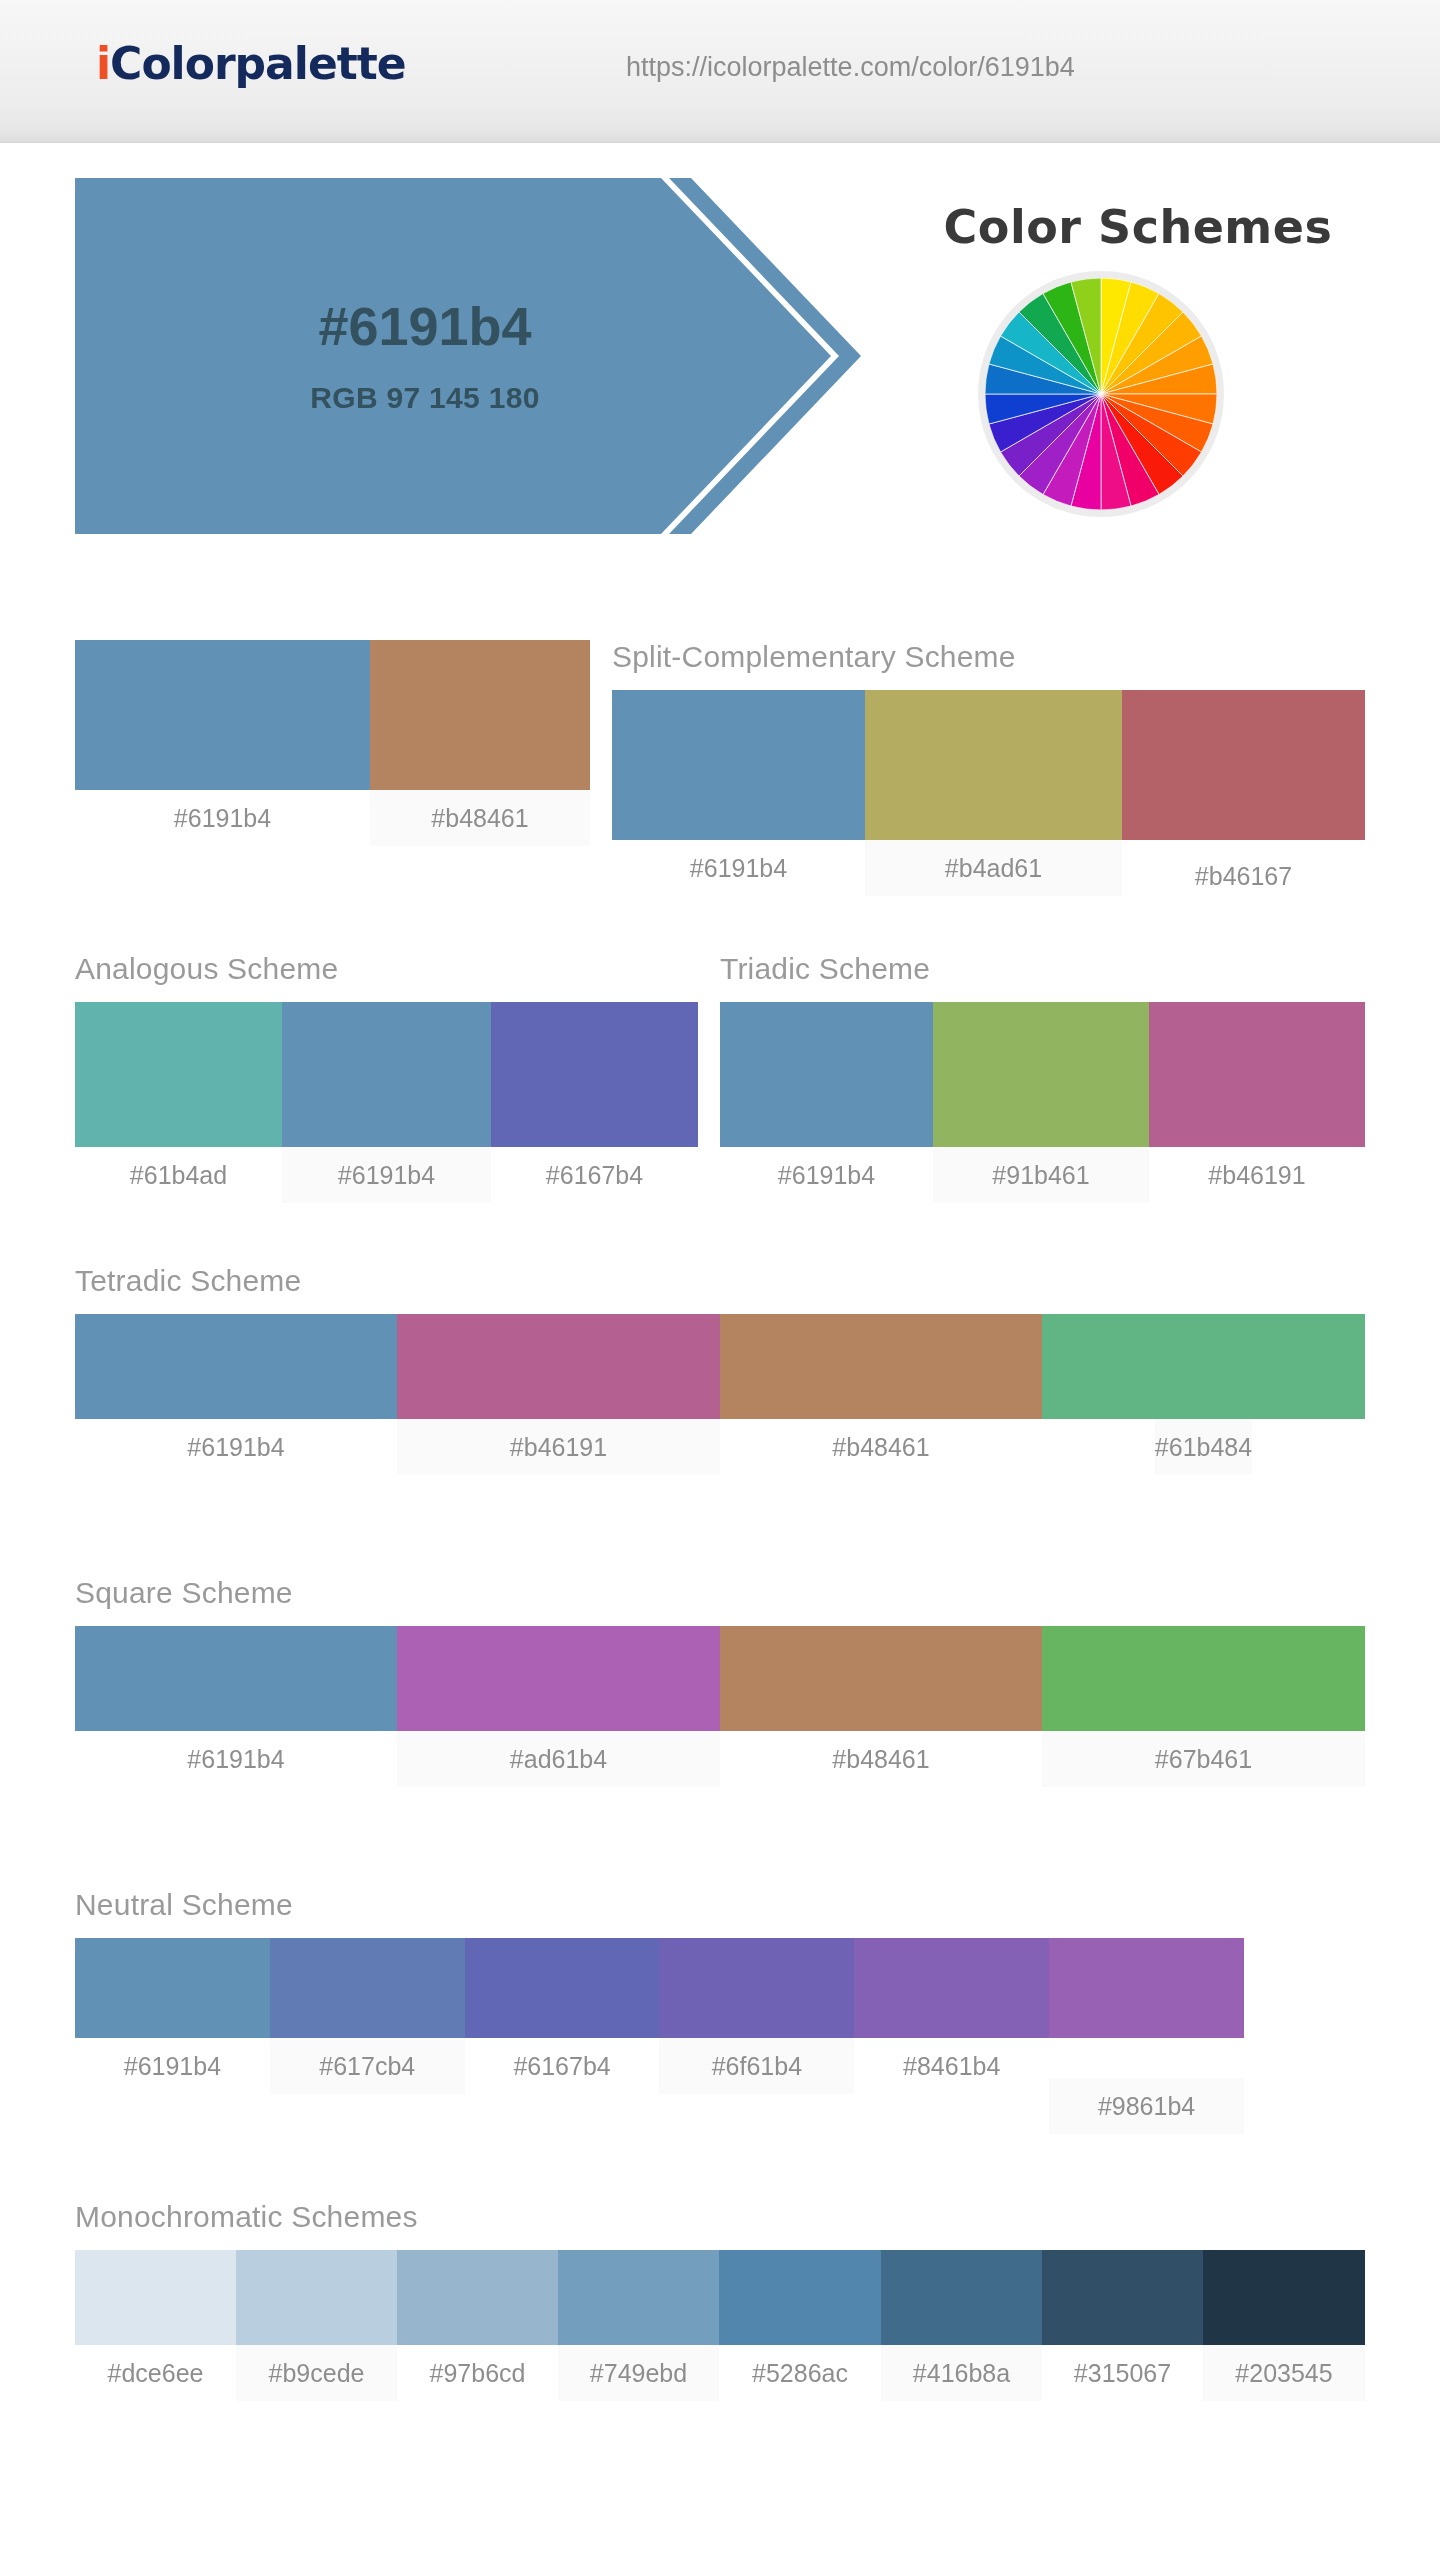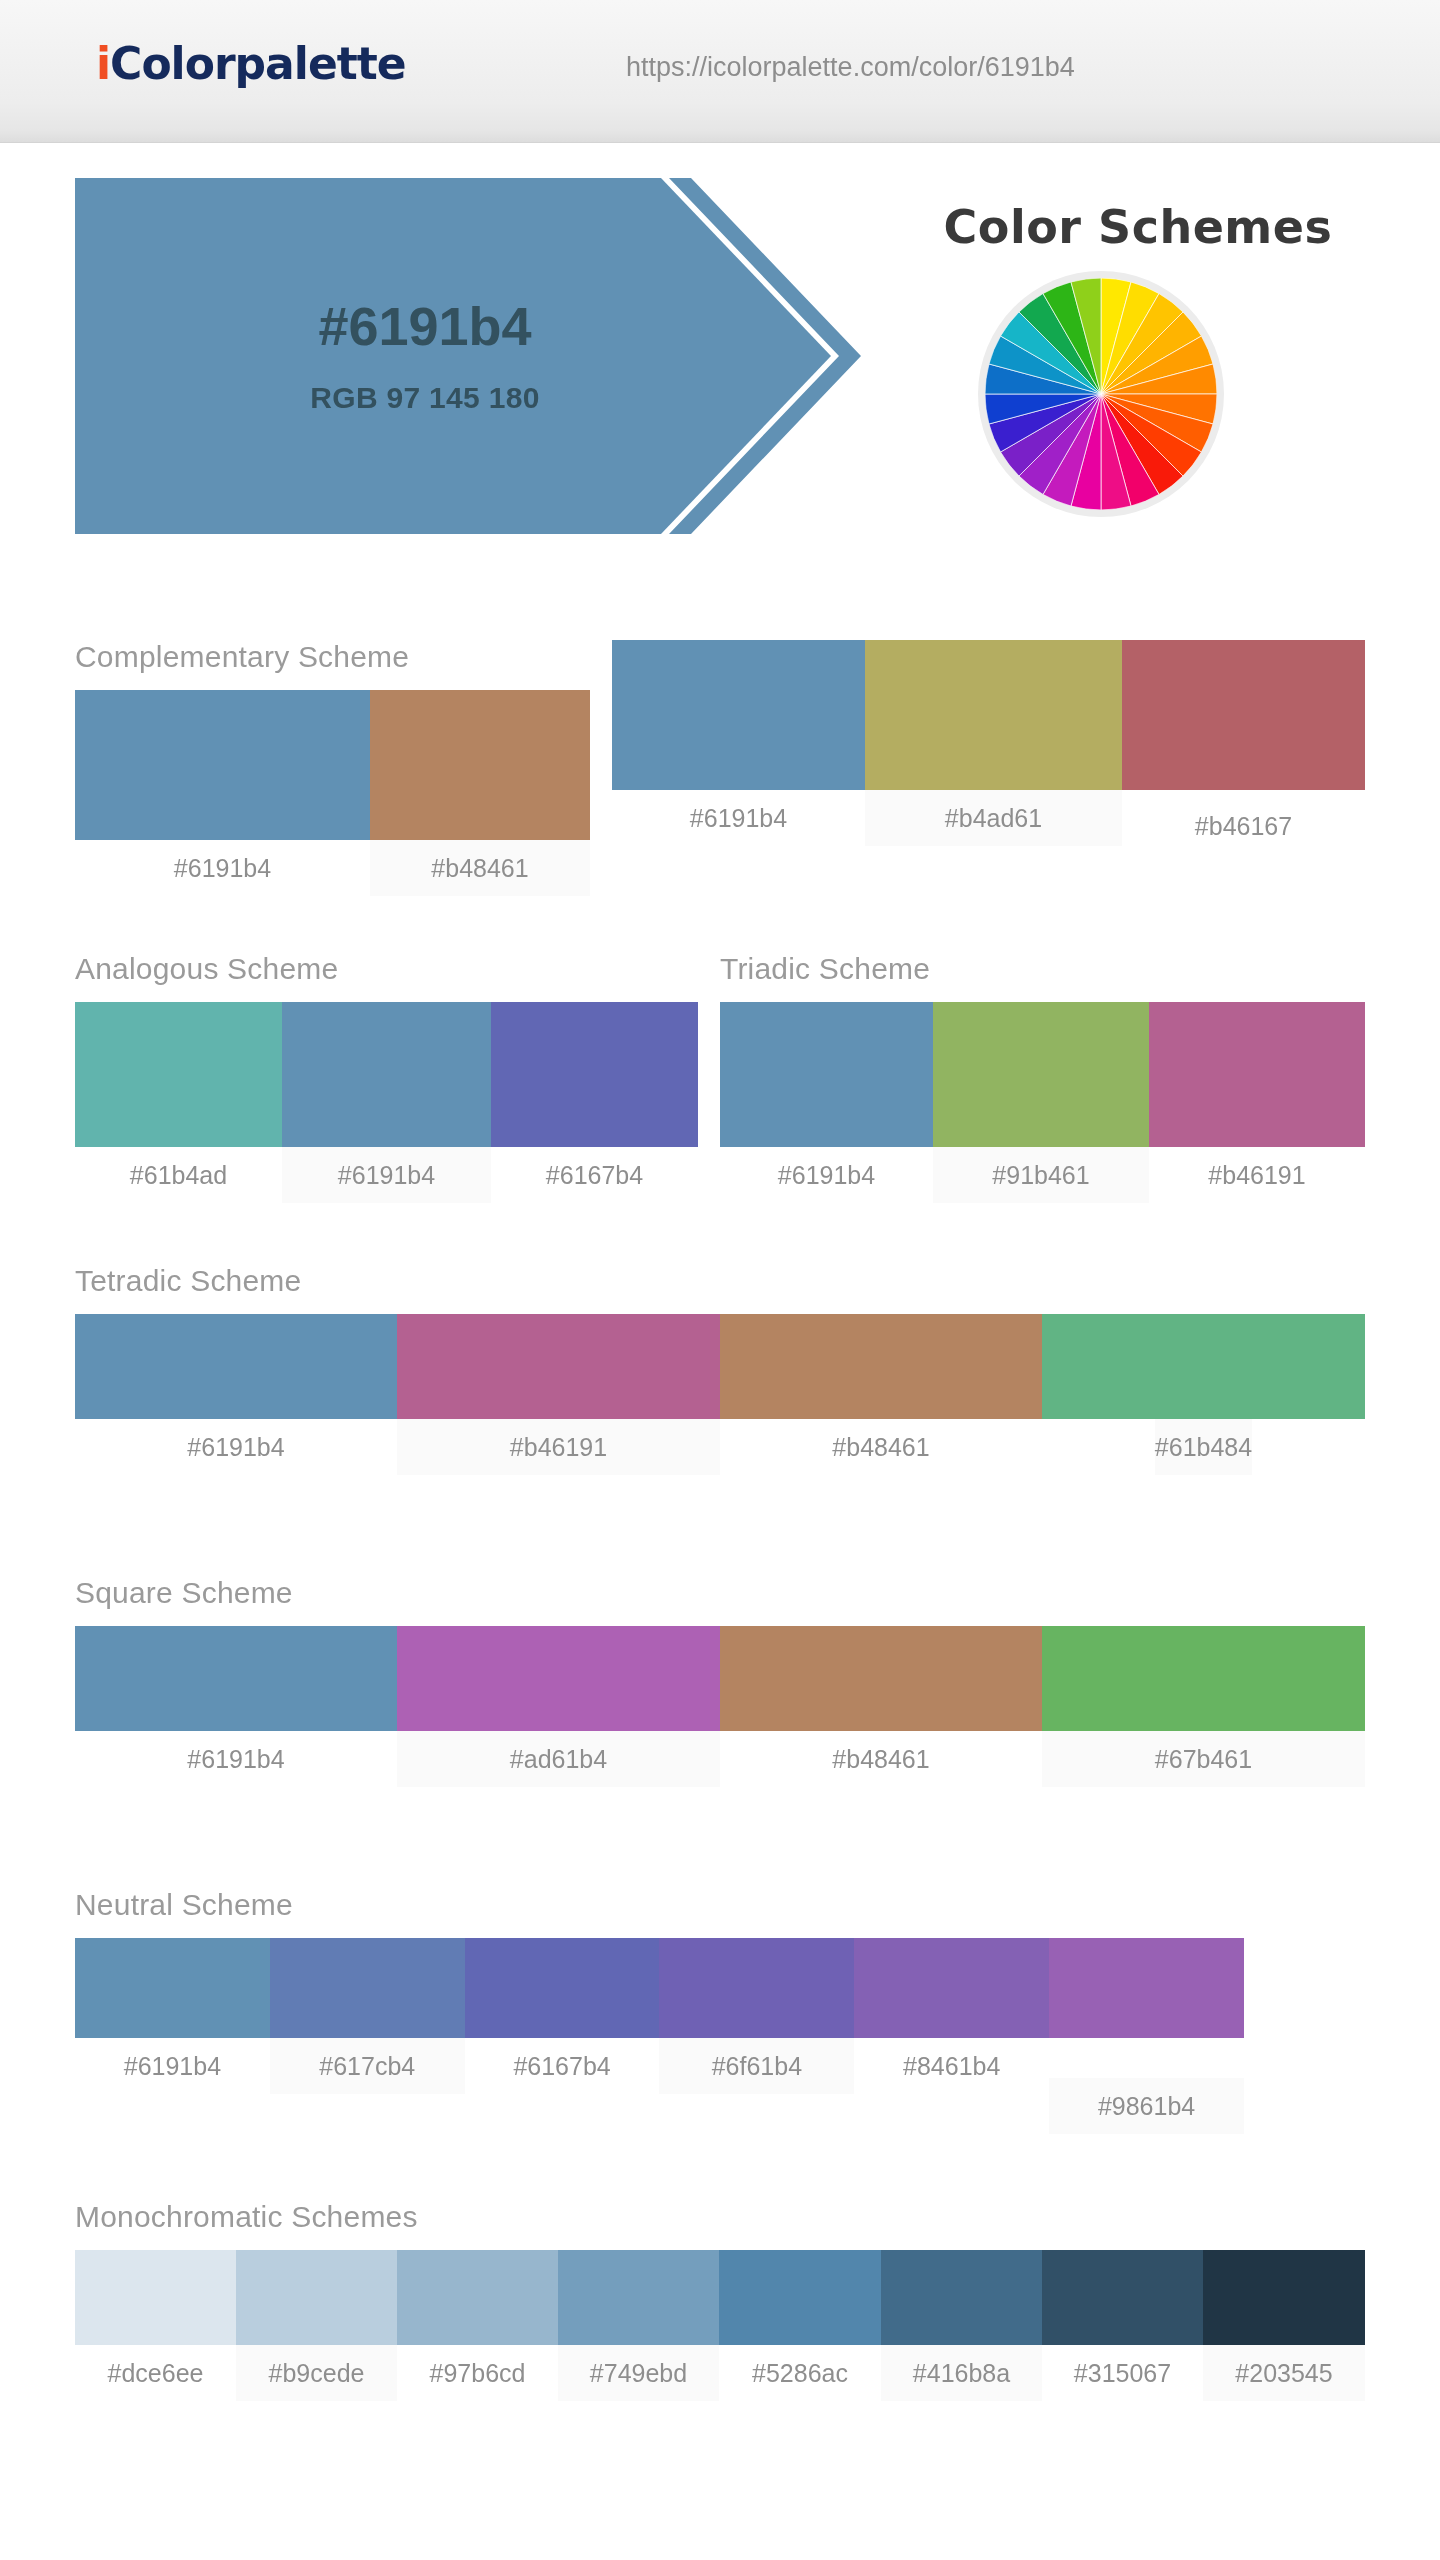--- a/index.html
+++ b/index.html
@@ -152,34 +152,34 @@
         <path d="M116,116 L3.952604150468062,85.97699076810764 A116,116 0 0,1 15.541053161005124,57.999999999999986 Z" fill="#0d93c8" stroke="#ffffff" stroke-width="0.7"></path>
         <path d="M116,116 L15.541053161005124,57.999999999999986 A116,116 0 0,1 33.975613382360464,33.97561338236049 Z" fill="#16b5c8" stroke="#ffffff" stroke-width="0.7"></path>
         <path d="M116,116 L33.975613382360464,33.97561338236049 A116,116 0 0,1 57.99999999999995,15.541053161005152 Z" fill="#12a84f" stroke="#ffffff" stroke-width="0.7"></path>
         <path d="M116,116 L57.99999999999995,15.541053161005152 A116,116 0 0,1 85.97699076810761,3.9526041504680762 Z" fill="#2db516" stroke="#ffffff" stroke-width="0.7"></path>
         <path d="M116,116 L85.97699076810761,3.9526041504680762 A116,116 0 0,1 115.99999999999999,0 Z" fill="#8fd01a" stroke="#ffffff" stroke-width="0.7"></path>
       </svg>
   </div>
 </div>
 
 <div class="scheme h-150" id="sec-complementary">
-  <div class="scheme-title">Complementary Scheme</div>
   <div class="swatch-row">
       <div class="swatch-col" style="width: 295px;">
         <div class="swatch-chip" style="background: rgb(97, 145, 180);"></div>
         <div class="swatch-label">#6191b4</div>
       </div>
       <div class="swatch-col" style="width: 220px;">
         <div class="swatch-chip" style="background: rgb(180, 132, 97);"></div>
         <div class="swatch-label alt">#b48461</div>
       </div>
     </div>
 </div>
 
 <div class="scheme h-150" id="sec-split">
+  <div class="scheme-title">Split-Complementary Scheme</div>
   <div class="swatch-row">
       <div class="swatch-col" style="width: 253px;">
         <div class="swatch-chip" style="background: rgb(97, 145, 180);"></div>
         <div class="swatch-label">#6191b4</div>
       </div>
       <div class="swatch-col" style="width: 257px;">
         <div class="swatch-chip" style="background: rgb(180, 173, 97);"></div>
         <div class="swatch-label alt">#b4ad61</div>
       </div>
       <div class="swatch-col" style="width: 243px; gap: 8px;">

